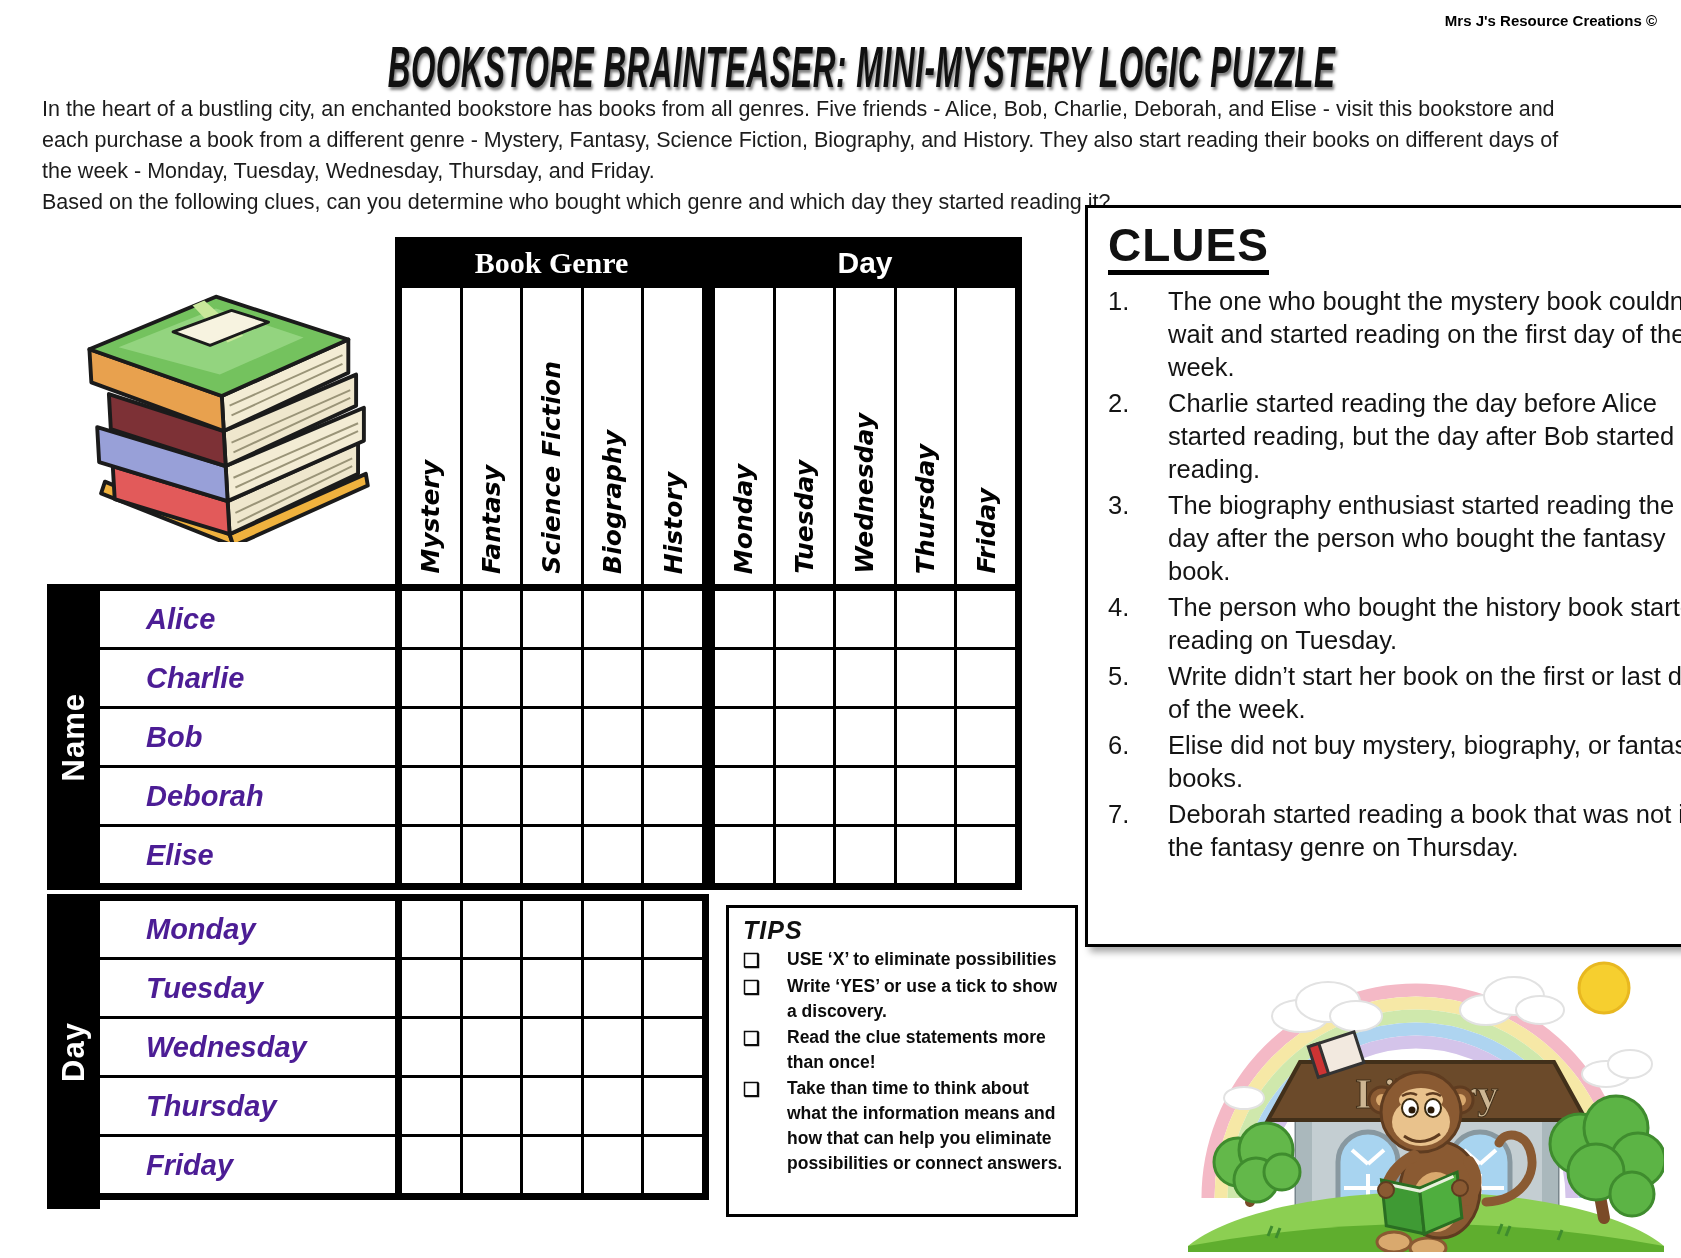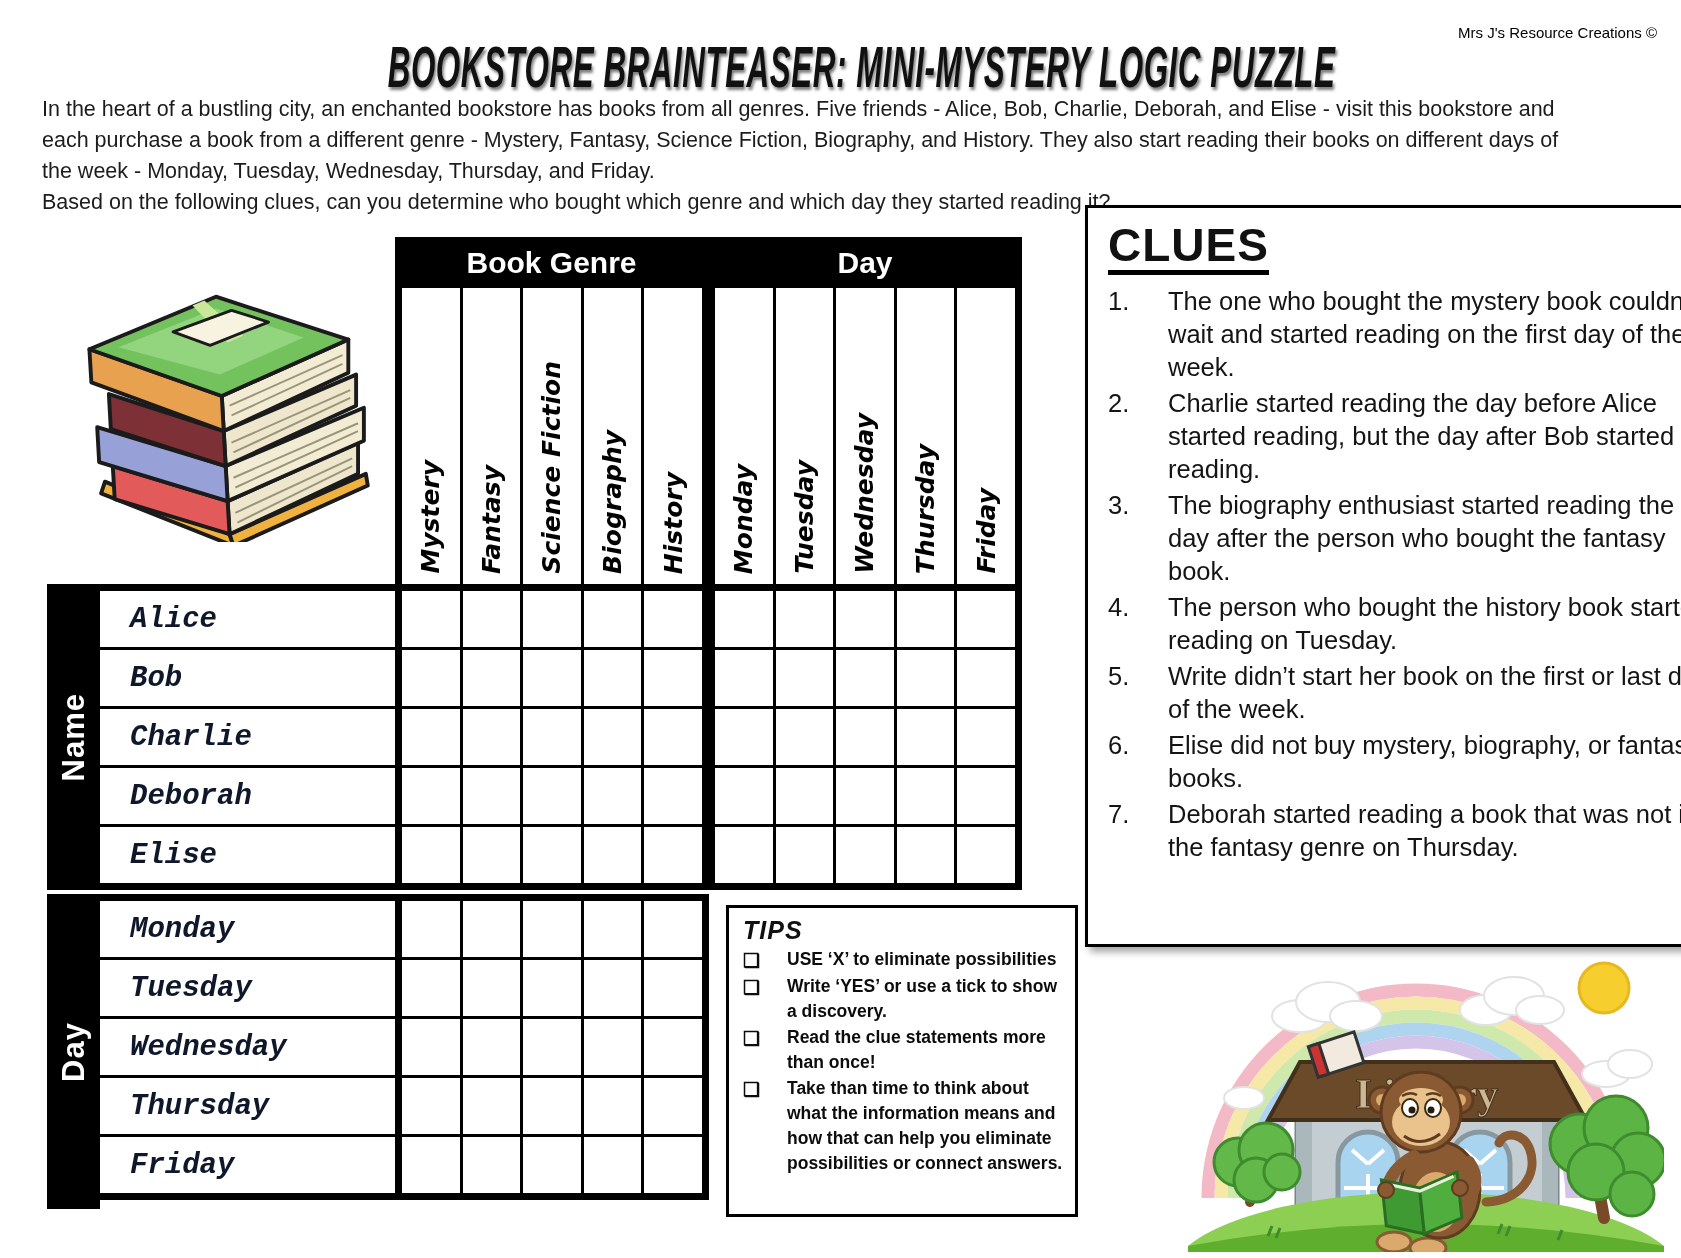--- a/index.html
+++ b/index.html
@@ -2,55 +2,55 @@
 <html><head>
 <meta charset="utf-8">
 <style>
   html,body{margin:0;padding:0;background:#f2f2f2;}
   #sheet{
     position:relative;width:1681px;height:1258px;background:#ffffff;
     font-family:"Liberation Sans",sans-serif;color:#111;overflow:hidden;
     outline:3px solid #d6d6d6;
   }
   
-  .attribution{position:absolute;top:24px;right:24px;font-size:15px;font-weight:normal;color:#000;}
+  .attribution{position:absolute;top:12px;right:24px;font-size:15px;font-weight:bold;color:#000;}
   .title-wrap{position:absolute;top:34px;left:0;width:1681px;text-align:center;}
   .title-wrap span{
     display:inline-block;white-space:nowrap;font-style:italic;font-weight:bold;
     font-size:57px;letter-spacing:1px;transform:scaleX(.55);transform-origin:50% 50%;
     text-shadow:3px 3px 4px rgba(0,0,0,.5);
   }
   .intro{position:absolute;left:42px;top:94px;width:1522px;font-size:21.5px;line-height:31px;color:#1c1c1c;}
   .intro p{margin:0;}
   
   .abs{position:absolute;}
   .header-band{left:395px;top:237px;width:627px;height:51px;background:#000;display:flex;}
   .header-band .half{display:flex;align-items:center;justify-content:center;color:#fff;font-weight:bold;font-size:30px;}
-  .header-band .half.genre{width:313px;}
+  .header-band .half.genre{width:313px;font-family:Liberation Serif, serif;}
   .header-band .half.day{width:314px;}
   .vstrip{
     left:395px;top:288px;width:627px;height:296px;background:#000;
     display:grid;grid-template-columns:repeat(5,1fr) 7px repeat(5,1fr);gap:3px;
     border:solid #000;border-width:0 7px 0 7px;box-sizing:border-box;
   }
   .vcell{background:#fff;display:flex;align-items:center;justify-content:flex-end;flex-direction:column;padding-bottom:10px;box-sizing:border-box;}
   .vtext{writing-mode:vertical-rl;transform:rotate(180deg);font-style:italic;font-weight:600;
          font-family:"DejaVu Sans",sans-serif;font-size:25px;white-space:nowrap;color:#000;}
   .band{background:#000;display:flex;align-items:center;justify-content:center;}
   .band span{writing-mode:vertical-rl;transform:rotate(180deg);color:#fff;font-weight:bold;font-size:31px;letter-spacing:1px;}
   .band.name{left:47px;top:584px;width:53px;height:306px;}
   .band.dayband{left:47px;top:894px;width:53px;height:315px;}
   .label-col{
     left:100px;top:584px;width:295px;height:306px;background:#000;
     display:grid;grid-template-rows:repeat(5,1fr);gap:3px;
     border:solid #000;border-width:7px 0 7px 0;box-sizing:border-box;
   }
   .label-col.days{top:894px;}
-  .rowlabel{background:#fff;display:flex;align-items:center;padding-left:30px;box-sizing:border-box;
-    font-family:Liberation Mono, monospace;font-style:italic;font-weight:600;font-size:29px;color:#0f172a;}
+  .rowlabel{background:#fff;display:flex;align-items:center;padding-left:46px;box-sizing:border-box;
+    font-family:Liberation Sans, sans-serif;font-style:italic;font-weight:600;font-size:29px;color:#4c1d95;}
   .grid{
     background:#000;display:grid;gap:3px;border:7px solid #000;box-sizing:border-box;
   }
   .grid.names{left:395px;top:584px;width:627px;height:306px;
     grid-template-columns:repeat(5,1fr) 7px repeat(5,1fr);grid-template-rows:repeat(5,1fr);}
   .grid.days{left:395px;top:894px;width:314px;height:306px;
     grid-template-columns:repeat(5,1fr);grid-template-rows:repeat(5,1fr);}
   .cell{background:#fff;}
   .divider{background:#000;}
   
@@ -165,22 +165,22 @@
       <div class="vcell">
         <span class="vtext">Friday</span>
       </div>
     </div>
 
   <div class="abs band name">
     <span>Name</span>
   </div>
   <div class="abs label-col names">
       <div class="rowlabel">Alice</div>
+      <div class="rowlabel">Charlie</div>
       <div class="rowlabel">Bob</div>
-      <div class="rowlabel">Charlie</div>
       <div class="rowlabel">Deborah</div>
       <div class="rowlabel">Elise</div>
     </div>
   <div class="abs grid names">
       <div class="cell"></div>
       <div class="cell"></div>
       <div class="cell"></div>
       <div class="cell"></div>
       <div class="cell"></div>
       <div class="divider"></div>

